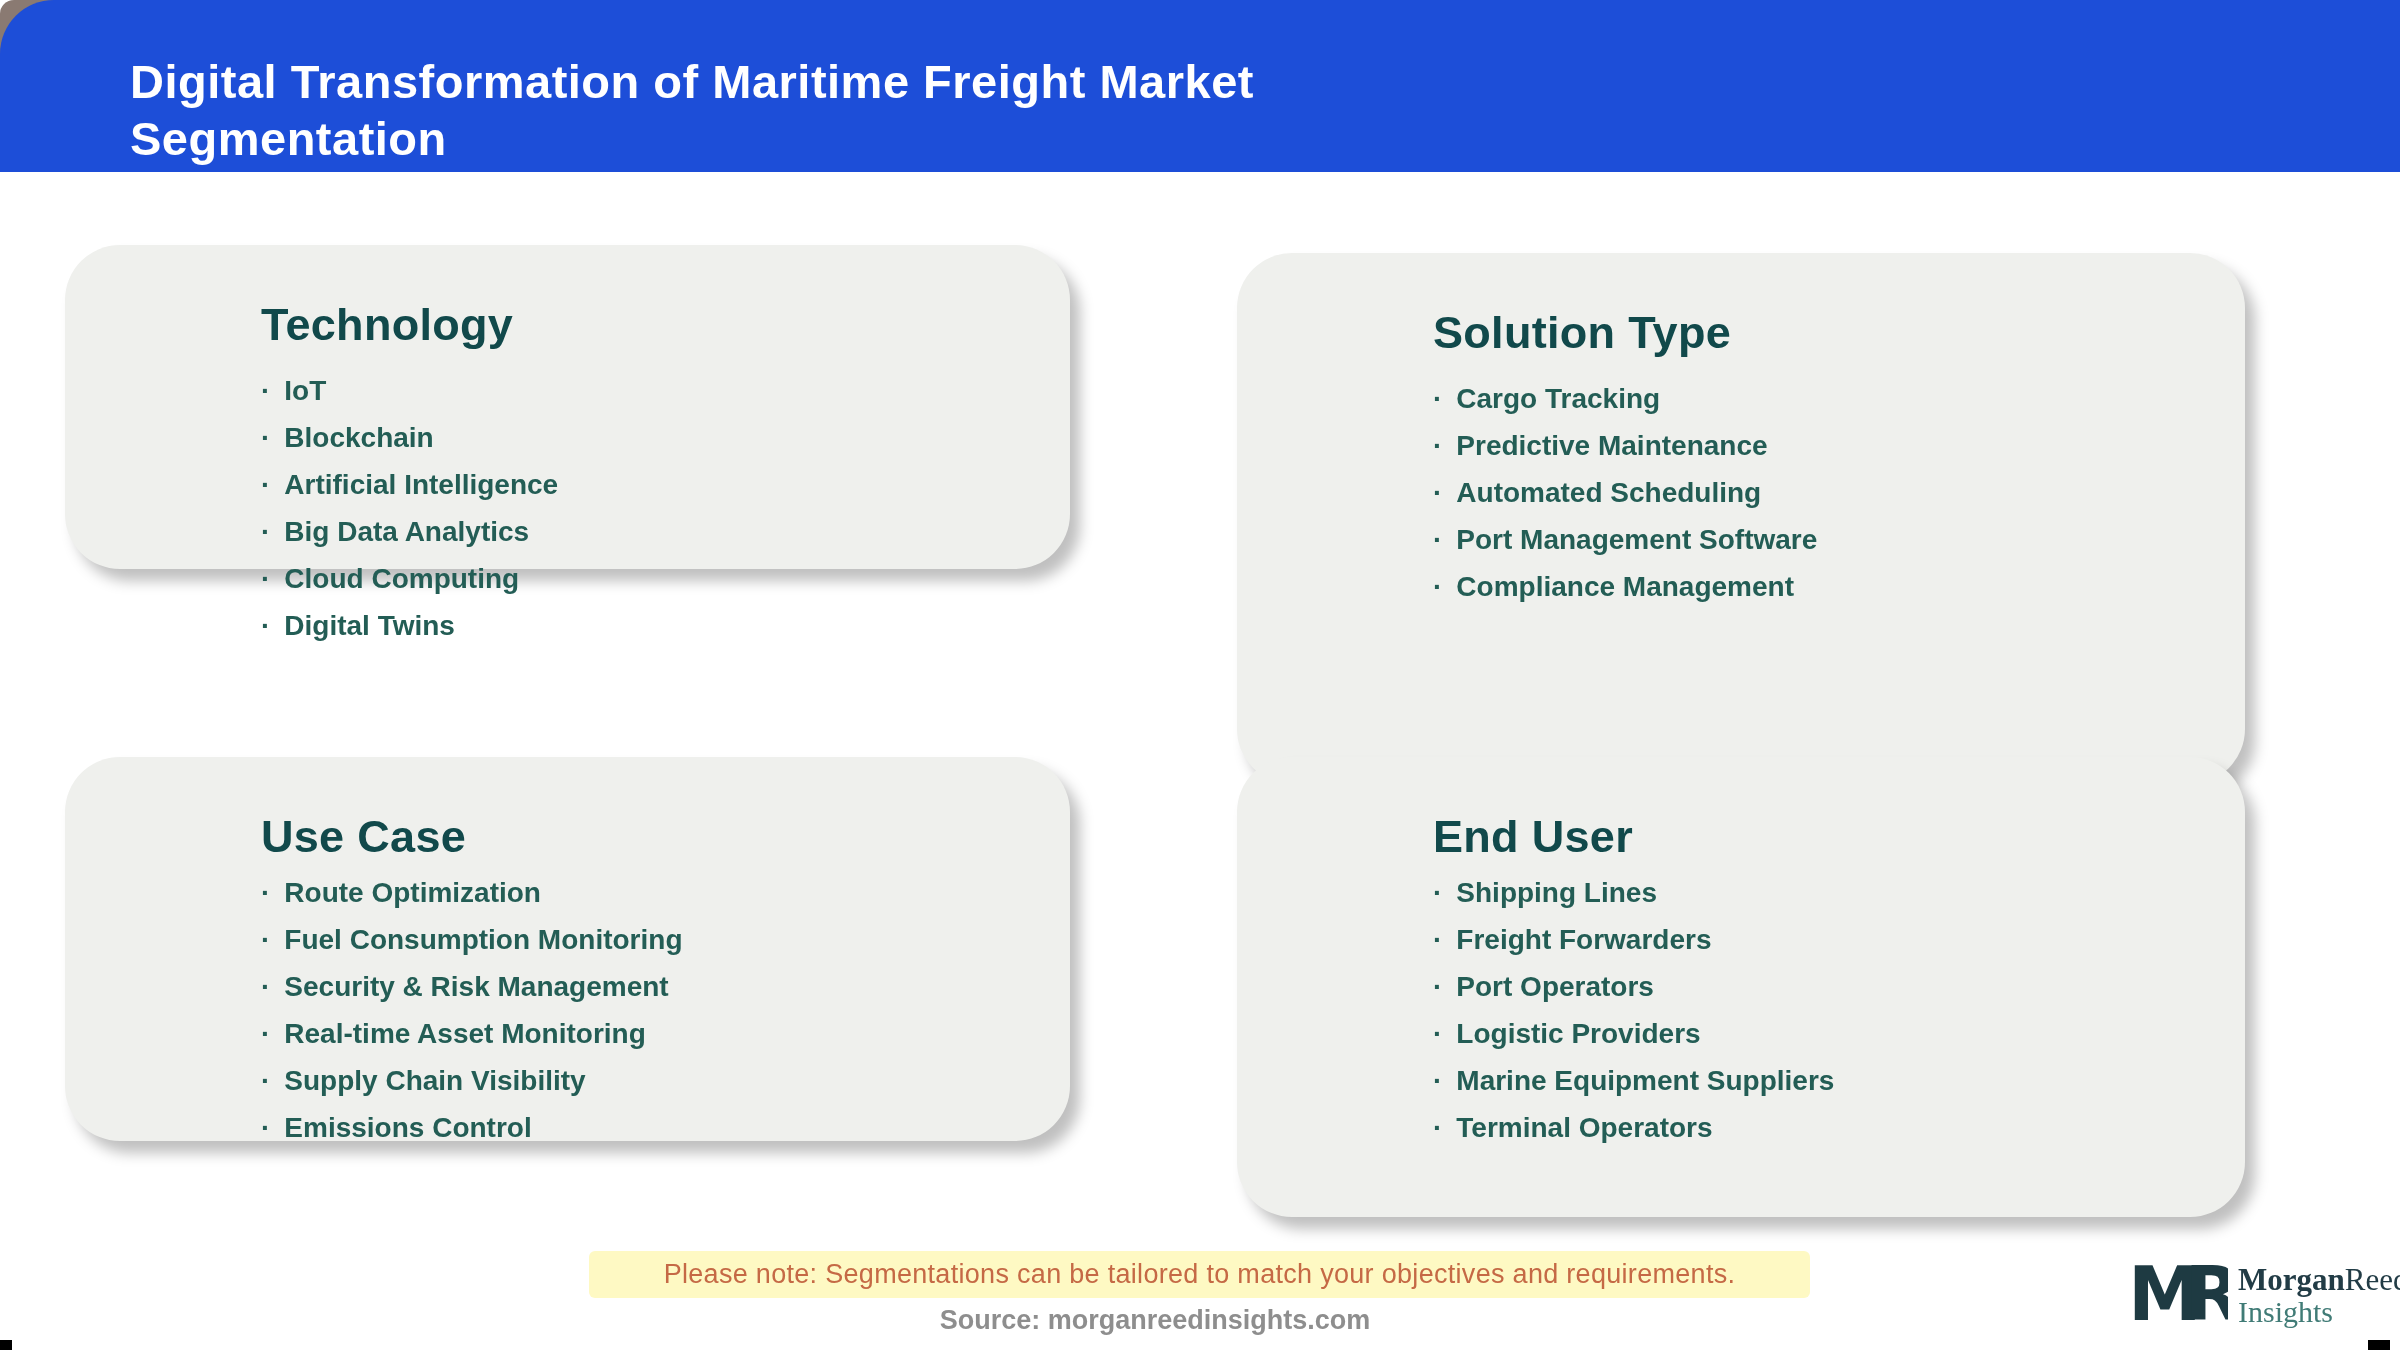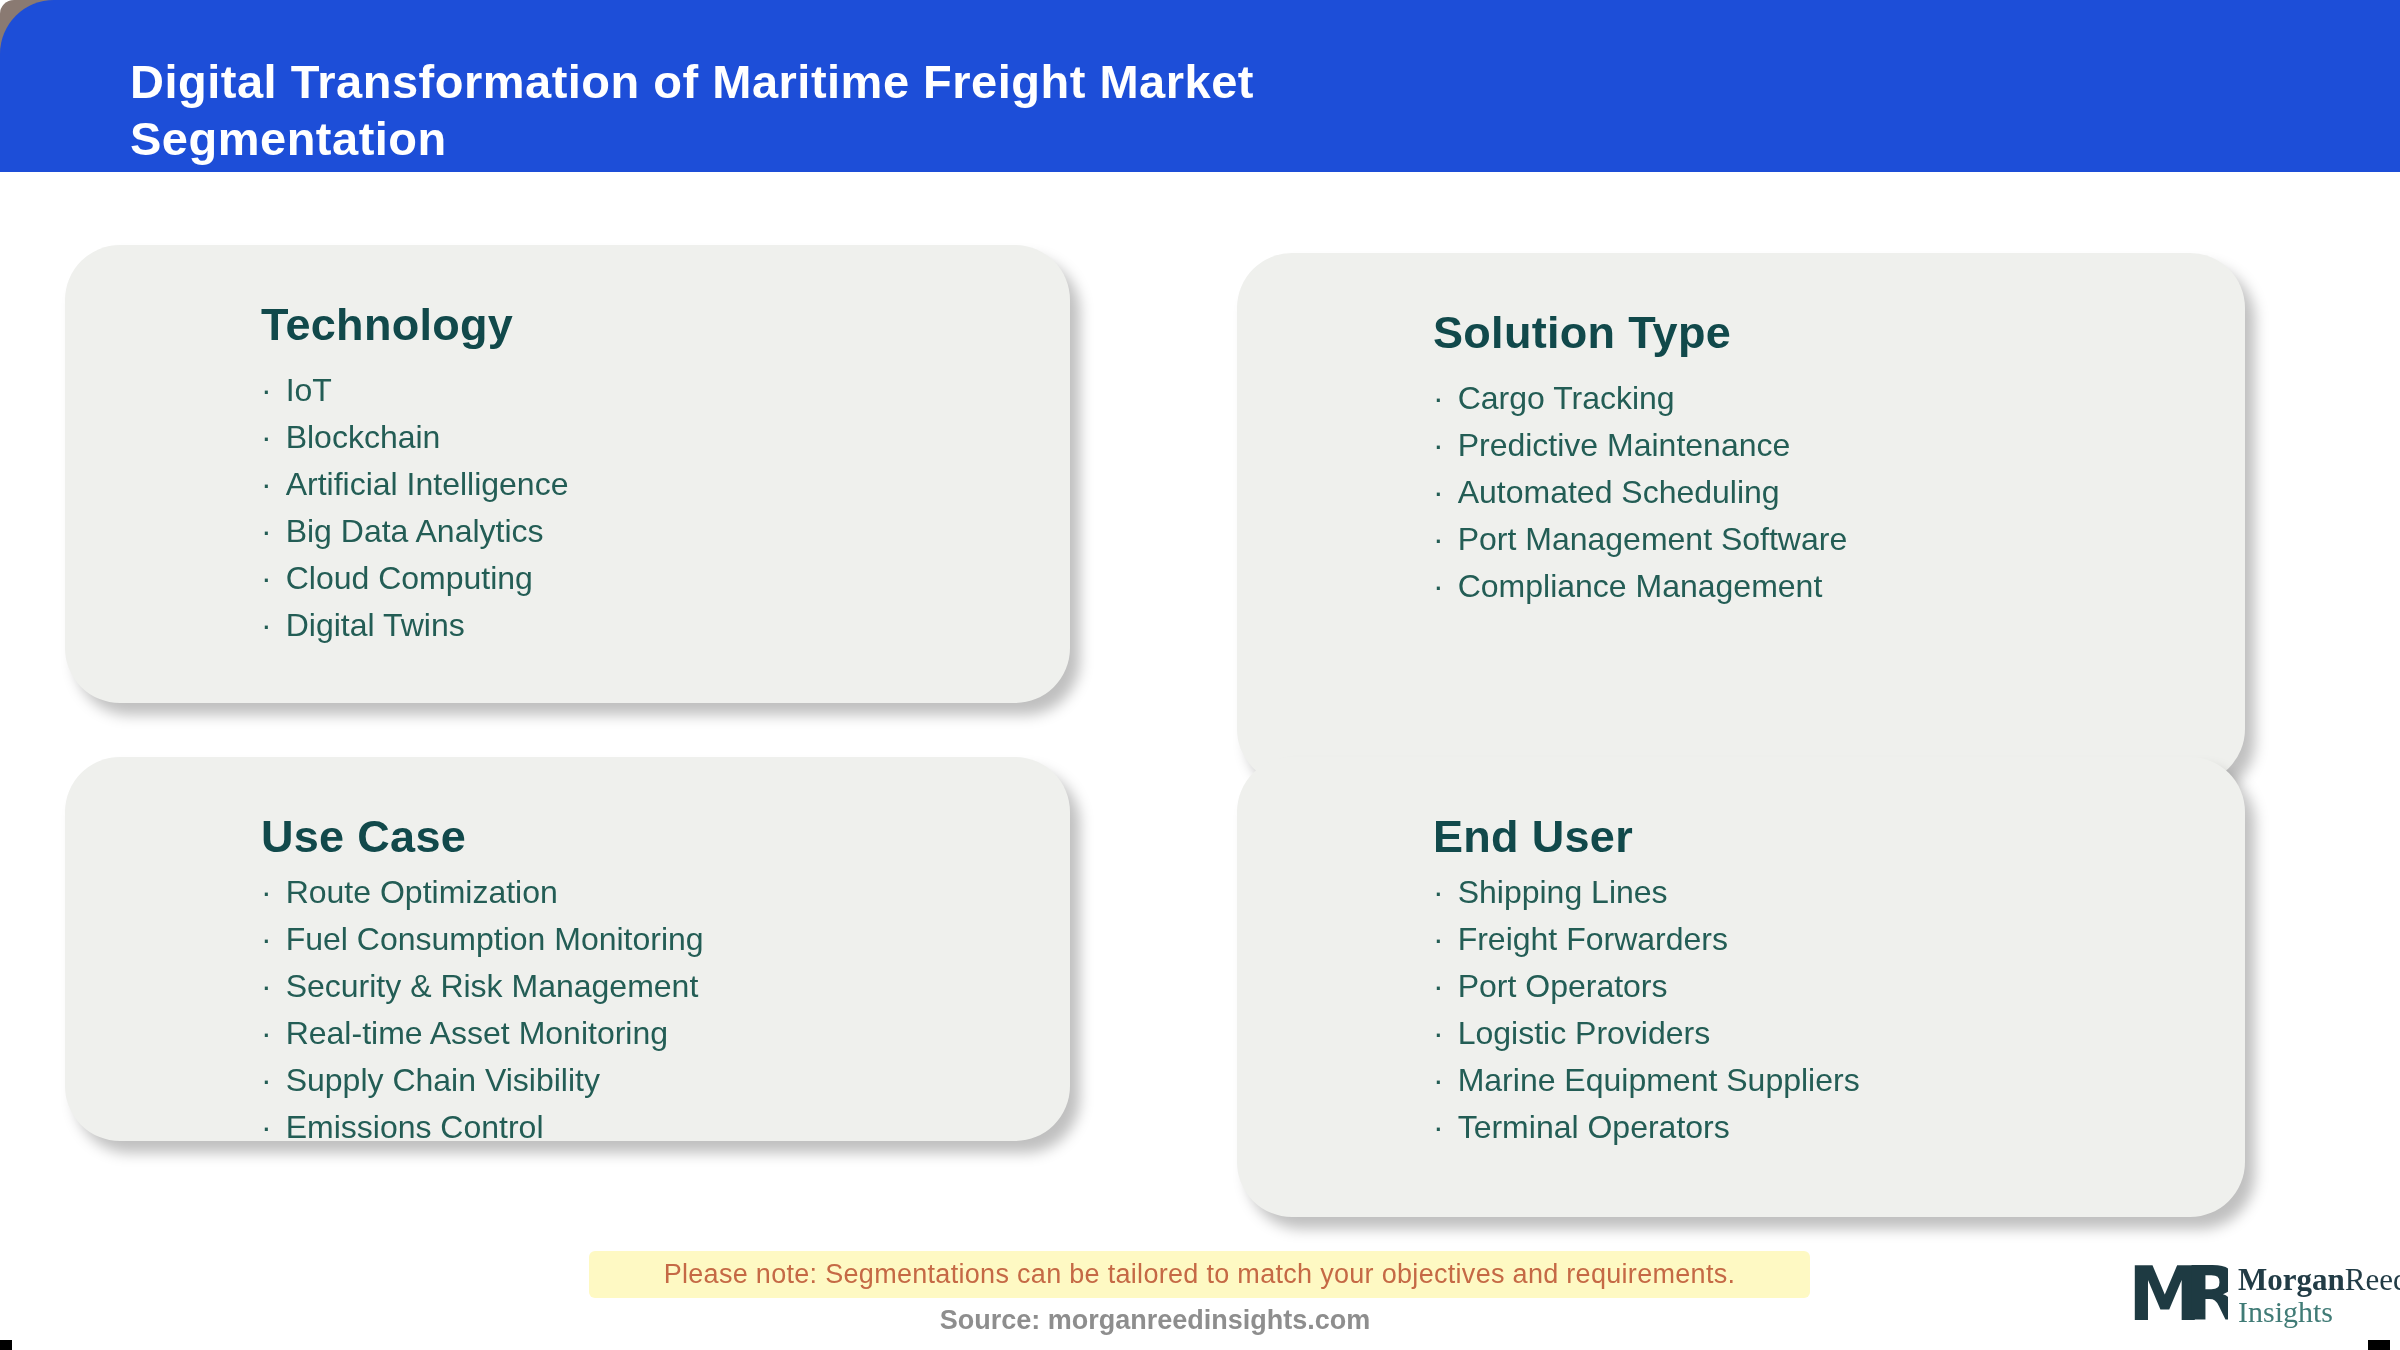--- a/index.html
+++ b/index.html
@@ -44,43 +44,44 @@
   
   .card {
     position: absolute;
     background: #eff0ed;
     border-radius: 55px;
     box-shadow: 10px 12px 14px rgba(0,0,0,0.25);
     box-sizing: border-box;
     padding: 54px 40px 0 196px;
     z-index: 1;
   }
-  .card-technology   { left: 65px;   top: 245px; width: 1005px; height: 458px; }
+  .card-technology   { left: 65px;   top: 245px; width: 1005px; height: 324px; }
   .card-solution-type{ left: 1237px; top: 253px; width: 1008px; height: 531px; }
   .card-use-case     { left: 65px;   top: 757px; width: 1005px; height: 384px; }
   .card-end-user     { left: 1237px; top: 757px; width: 1008px; height: 460px; }
 
   .card h2 {
     margin: 0 0 16px 0;
     font-size: 45px;
     font-weight: bold;
     color: #11494b;
     letter-spacing: 0.3px;
   }
   .card.row2 h2 { margin-bottom: 6px; }
 
   .card ul {
     list-style: none;
     margin: 0; padding: 0;
   }
   .card li {
-    font-size: 32px;
+    font-size: 28px;
     line-height: 47px;
     color: #235d55;
     white-space: nowrap;
+    font-weight: bold;
   }
   .card li .bullet {
     display: inline-block;
     margin-right: 14px;
     color: #235d55;
   }
 
   
   .note {
     position: absolute;

